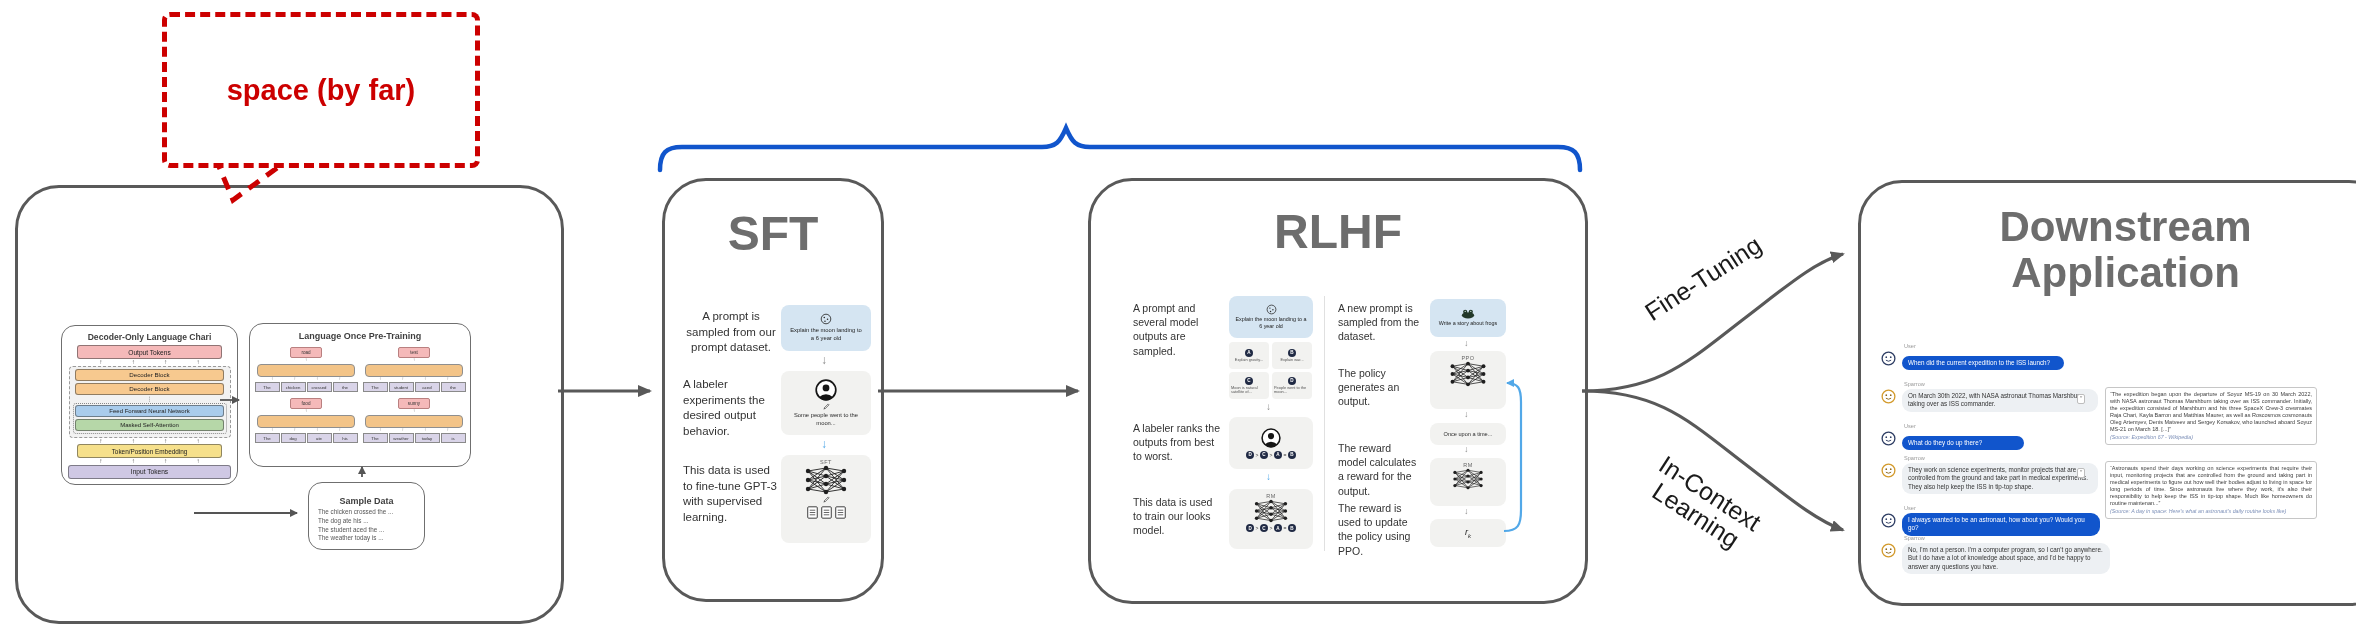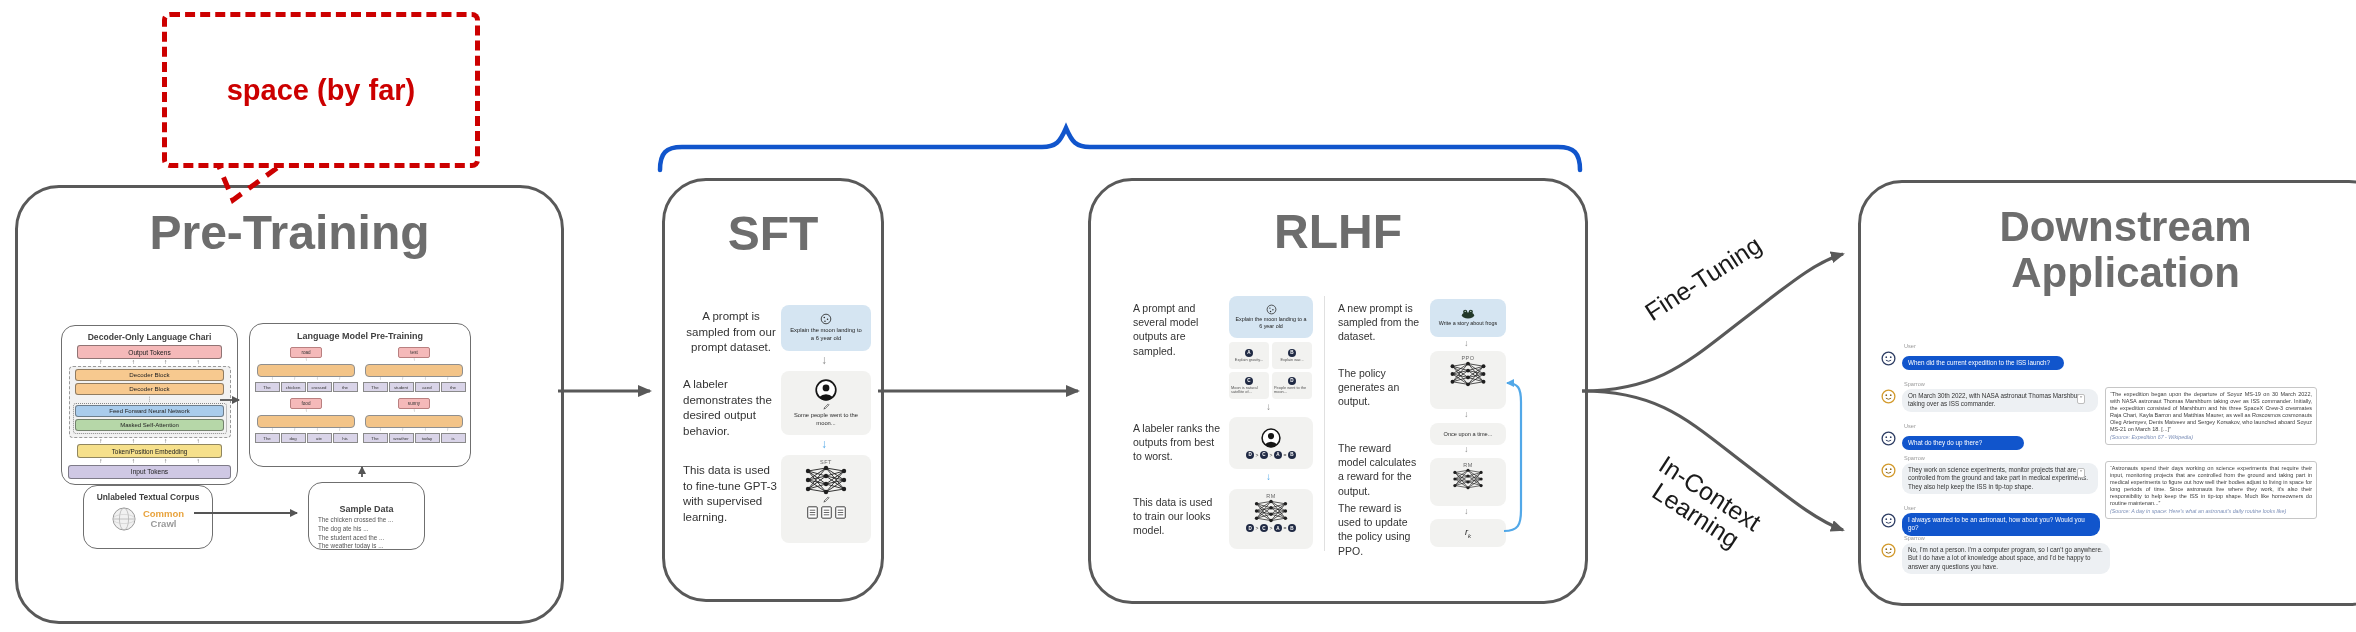--- a/index.html
+++ b/index.html
@@ -150,21 +150,20 @@
       <circle cx="5.6" cy="6.6" r="0.9" fill="#8a641a"></circle>
         <circle cx="10.4" cy="6.6" r="0.9" fill="#8a641a"></circle>
       <path d="M5.2,9.8 Q8,12 10.8,9.8" fill="none" stroke="#8a641a" stroke-width="1"></path>
     </symbol>
   </defs>
 </svg>
 
 <div id="canvas">
 
   <div class="box" style="left:15px;top:185px;width:543px;height:433px;">
-    <div class="btitle" style="top:20px;font-size:48px;">Pre-Training</div>
 
     <div class="panel" style="left:43px;top:137px;width:175px;height:158px;">
       <div class="ptitle" style="font-size:8.6px;margin-top:6px;">Decoder-Only Language Chari</div>
       <div class="layer" style="width:82%;height:12px;font-size:6.6px;background:#F5B9B9;margin-top:3px;">Output Tokens</div>
       <div class="arow">
           <span>↑</span>
           <span>↑</span>
           <span>↑</span>
           <span>↑</span>
         </div>
@@ -187,21 +186,21 @@
       <div class="arow">
           <span>↑</span>
           <span>↑</span>
           <span>↑</span>
           <span>↑</span>
         </div>
       <div class="layer" style="width:92%;height:12px;font-size:6.6px;background:#CFC8E4;margin-top:0;">Input Tokens</div>
     </div>
 
     <div class="panel" style="left:231px;top:135px;width:220px;height:142px;">
-      <div class="ptitle" style="font-size:9px;margin-top:7px;">Language Model Pre-Training</div>
+      <div class="ptitle" style="font-size:9px;margin-top:7px;">Language Once Pre-Training</div>
       <div style="display:flex;flex-wrap:wrap;justify-content:center;column-gap:8px;row-gap:6px;margin-top:6px;">
         <div class="mini">
           <div class="chip">road</div>
           <span style="font-size:4.5px;color:#666;line-height:1;">↑</span>
           <div class="bar"></div>
           <div class="tinyarrows">
               <span>↑</span>
               <span>↑</span>
               <span>↑</span>
               <span>↑</span>
@@ -260,35 +259,23 @@
           <div class="tokrow">
             <div class="tok">The</div>
               <div class="tok">weather</div>
               <div class="tok">today</div>
               <div class="tok">is</div>
           </div>
         </div>
       </div>
     </div>
 
-    <div class="panel" style="left:65px;top:297px;width:128px;height:62px;">
-      <div class="ptitle" style="font-size:8.4px;margin-top:6px;">Unlabeled Textual Corpus</div>
-      <div style="display:flex;align-items:center;justify-content:center;gap:7px;margin-top:5px;">
-        <svg width="24" height="24">
-            <use href="#globe"></use>
-          </svg>
-        <div style="text-align:center;line-height:1.05;font-weight:bold;font-size:9.5px;">
-          <div style="color:#E8A33D;">Common</div>
-          <div style="color:#9a9a9a;">Crawl</div>
-        </div>
-      </div>
-    </div>
 
     <div class="panel" style="left:290px;top:294px;width:115px;height:66px;">
-      <div class="ptitle" style="font-size:9px;margin-top:21px;">Sample Data</div>
+      <div class="ptitle" style="font-size:9px;margin-top:13px;">Sample Data</div>
       <div style="font-size:6.3px;color:#555;line-height:1.4;padding:2px 9px 0;">
         <div>The chicken crossed the ...</div>
         <div>The dog ate his ...</div>
         <div>The student aced the ...</div>
         <div>The weather today is ...</div>
       </div>
     </div>
   </div>
 
   <div class="box" style="left:662px;top:178px;width:216px;height:418px;">
@@ -296,21 +283,21 @@
 
     <div class="steptext" style="left:18px;top:128px;width:96px;font-size:11.5px;text-align:center;">A prompt is sampled from our prompt dataset.</div>
     <div class="bluecard" style="left:116px;top:124px;width:90px;height:46px;">
       <svg width="12" height="12">
           <use href="#moon"></use>
         </svg>
       <div style="font-size:5.8px;line-height:1.3;width:76px;margin-top:2px;">Explain the moon landing to a 6 year old</div>
     </div>
     <span class="dn" style="left:156px;top:173px;">↓</span>
 
-    <div class="steptext" style="left:18px;top:196px;width:96px;font-size:11.5px;">A labeler demonstrates the desired output behavior.</div>
+    <div class="steptext" style="left:18px;top:196px;width:96px;font-size:11.5px;">A labeler experiments the desired output behavior.</div>
     <div class="graycard" style="left:116px;top:190px;width:90px;height:64px;justify-content:center;">
       <svg width="22" height="22">
           <use href="#person"></use>
         </svg>
       <svg width="9" height="9" style="margin-top:1px;">
           <use href="#pencil"></use>
         </svg>
       <div style="font-size:5.8px;line-height:1.3;width:74px;margin-top:1px;">Some people went to the moon...</div>
     </div>
     <span class="dn blue" style="left:156px;top:257px;">↓</span>

